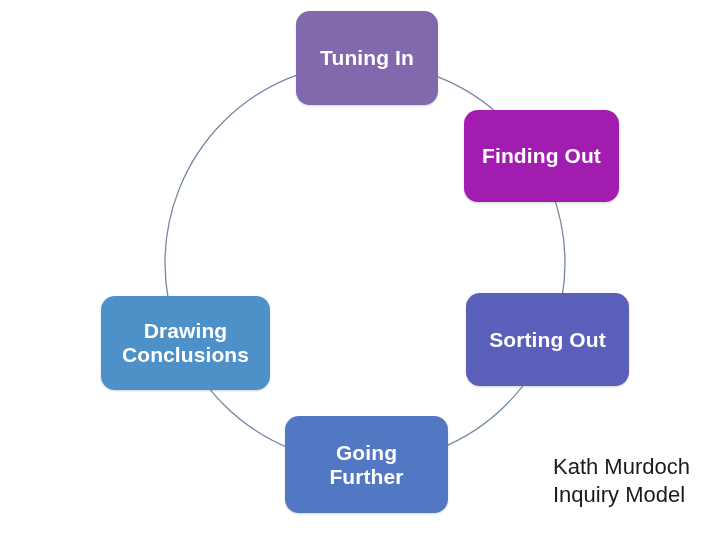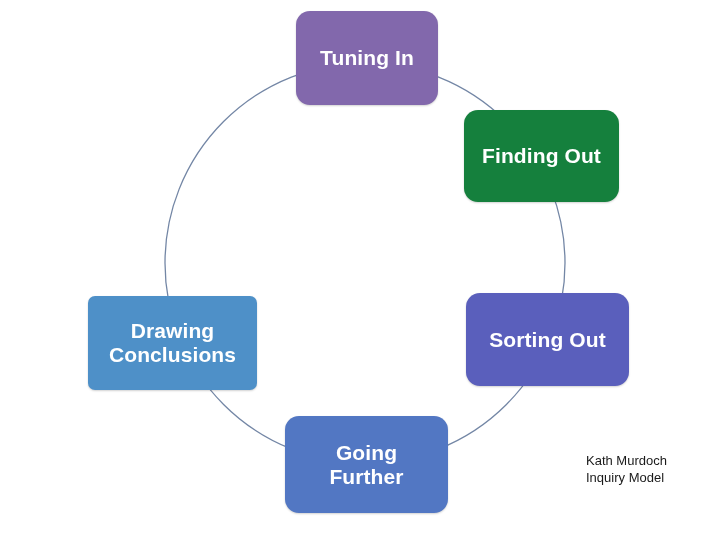--- a/index.html
+++ b/index.html
@@ -51,48 +51,48 @@
   .node-label {
     display: block;
     padding: 0 6px;
   }
 
   
   #node-tuning-in      { left: 296px; top:  11px; width: 142px; height:  94px; }
   #node-finding-out    { left: 464px; top: 110px; width: 155px; height:  92px; }
   #node-sorting-out    { left: 466px; top: 293px; width: 163px; height:  93px; }
   #node-going-further  { left: 285px; top: 416px; width: 163px; height:  97px; }
-  #node-drawing-concl  { left: 88px; top: 296px; width: 169px; height:  94px; border-radius: 7px; }
+  #node-drawing-concl  { left: 101px; top: 296px; width: 169px; height:  94px; }
   #node-taking-action  { left: 113px; top: 110px; width: 150px; height:  98px; }
 
   #caption {
     position: absolute;
-    left: 586px;
+    left: 553px;
     top: 453px;
-    font-size: 13px;
+    font-size: 22px;
     line-height: 1.28;
     color: #1a1a1a;
     font-weight: normal;
     white-space: pre-line;
   }
 </style>
 </head>
 <body>
 
 <div id="slide">
 
   <svg id="cycle-arc" viewBox="0 0 728 546" aria-hidden="true">
     <circle cx="365" cy="263" r="200" fill="none" stroke="#6c7fa0" stroke-width="1.3" opacity="0.95"></circle>
   </svg>
 
   <div class="node" id="node-tuning-in" style="background:#8268AC">
     <span class="node-label">Tuning In</span>
   </div>
 
-  <div class="node" id="node-finding-out" style="background:#15803d">
+  <div class="node" id="node-finding-out" style="background:#a21caf">
     <span class="node-label">Finding Out</span>
   </div>
 
   <div class="node" id="node-going-further" style="background:#5277C3">
     <span class="node-label">Going
 Further</span>
   </div>
 
   <div class="node" id="node-sorting-out" style="background:#5A5FBC">
     <span class="node-label">Sorting Out</span>

